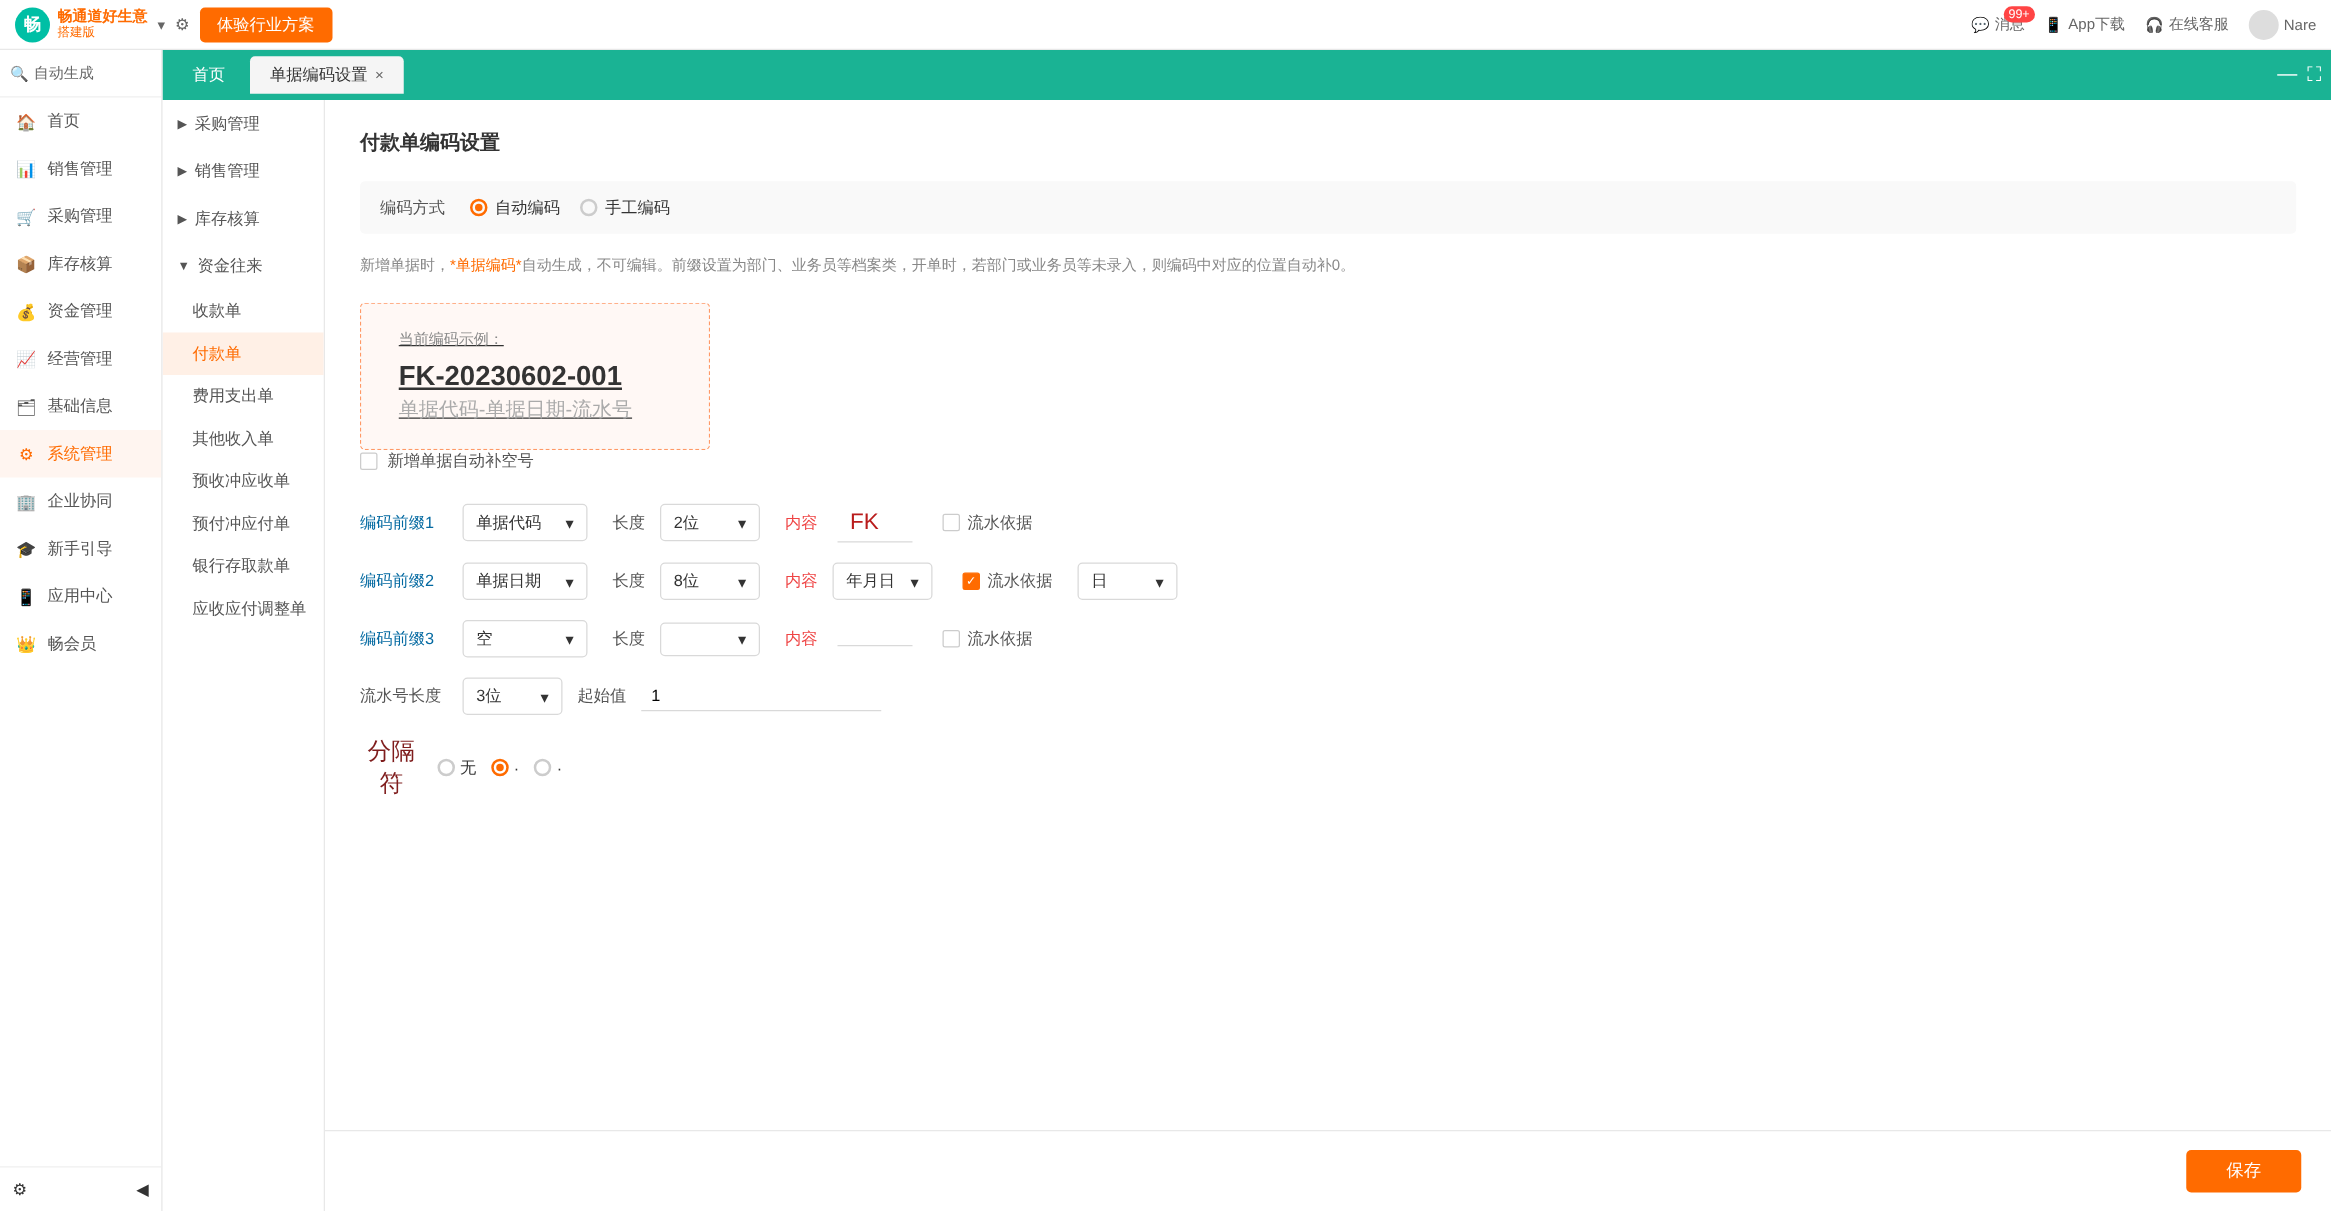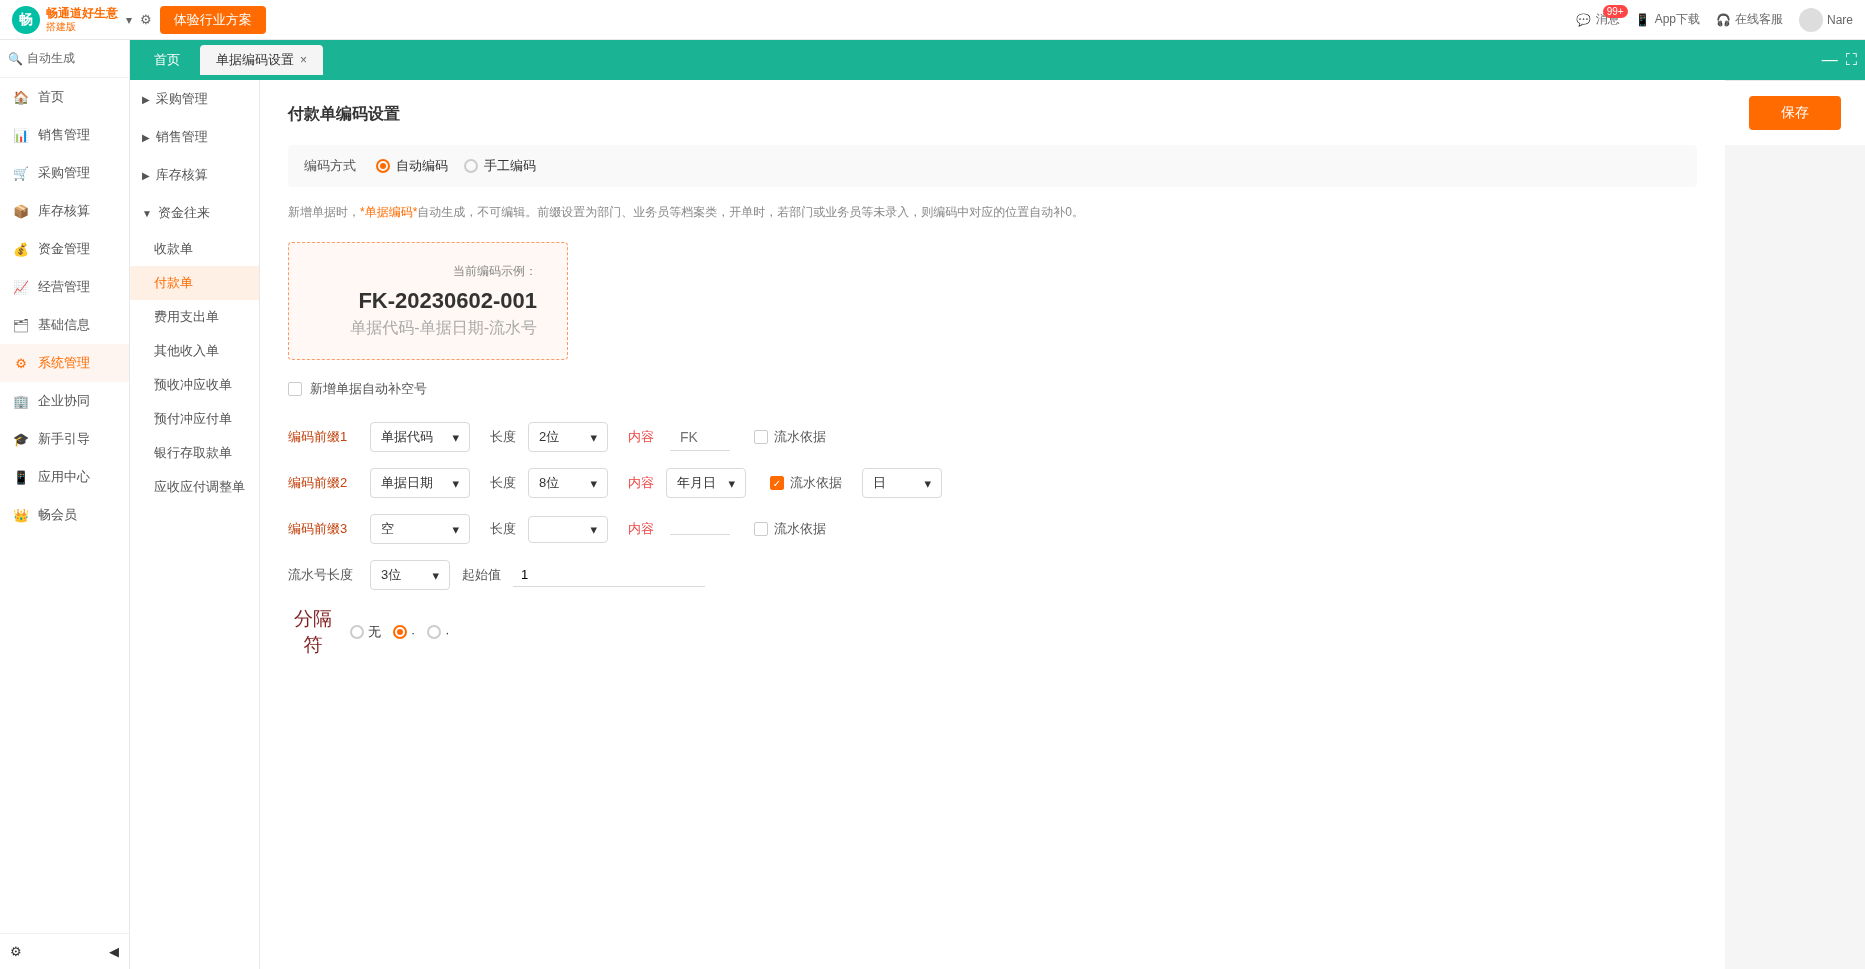--- a/index.html
+++ b/index.html
@@ -59,56 +59,56 @@
     .encoding-label { font-size: 13px; color: #555; }
     .radio-group { display: flex; align-items: center; gap: 16px; }
     .radio-item { display: flex; align-items: center; gap: 6px; cursor: pointer; font-size: 13px; }
     .radio-circle { width: 14px; height: 14px; border-radius: 50%; border: 2px solid #ccc; display: flex; align-items: center; justify-content: center; }
     .radio-circle.checked { border-color: #ff6b00; }
     .radio-circle.checked::after { content: ''; width: 6px; height: 6px; background: #ff6b00; border-radius: 50%; }
 
     .info-text { font-size: 12px; color: #888; margin-bottom: 20px; line-height: 1.6; }
     .info-text span { color: #ff6b00; }
 
-    .code-preview { border: 1px dashed #ff9966; background: #fff8f5; padding: 20px 30px; border-radius: 4px; display: inline-block; margin-bottom: 20px; min-width: 280px; text-align: right; }
+    .code-preview { border: 1px dashed #ff9966; background: #fff8f5; padding: 20px 30px; border-radius: 4px; display: inline-block; min-width: 280px; text-align: left; text-decoration: underline; }
     .code-preview-label { font-size: 12px; color: #888; margin-bottom: 8px; }
     .code-preview-value { font-size: 22px; font-weight: bold; color: #333; margin-bottom: 4px; }
     .code-preview-desc { font-size: 16px; color: #aaa; }
 
     .auto-fill-row { display: flex; align-items: center; gap: 8px; margin-bottom: 24px; font-size: 13px; color: #555; }
     .checkbox-box { width: 14px; height: 14px; border: 1px solid #ccc; border-radius: 2px; display: flex; align-items: center; justify-content: center; cursor: pointer; }
     .checkbox-box.checked { background: #ff6b00; border-color: #ff6b00; color: white; font-size: 10px; }
 
     .config-row { display: flex; align-items: center; gap: 12px; margin-bottom: 16px; }
-    .config-label { font-size: 13px; color: #c2410c; width: 70px; flex-shrink: 0; }
+    .config-label { font-size: 13px; color: #0369a1; width: 70px; flex-shrink: 0; }
     .select-box { display: flex; align-items: center; border: 1px solid #d9d9d9; border-radius: 4px; padding: 5px 10px; min-width: 100px; cursor: pointer; background: white; gap: 4px; justify-content: space-between; }
     .select-box-sm { min-width: 80px; }
     .length-label { font-size: 13px; color: #555; margin-left: 8px; }
     .content-label { font-size: 13px; color: #ef4444; margin-left: 8px; }
-    .content-value { font-size: 14px; color: #737373; margin-left: 4px; padding: 5px 10px; border-bottom: 1px solid #d9d9d9; min-width: 60px; }
+    .content-value { font-size: 18px; color: #b91c1c; margin-left: 4px; padding: 5px 10px; border-bottom: 1px solid #d9d9d9; min-width: 60px; }
     .watermark-checkbox { display: flex; align-items: center; gap: 6px; font-size: 13px; color: #555; margin-left: 12px; cursor: pointer; }
     .watermark-select { display: flex; align-items: center; gap: 4px; margin-left: 8px; }
 
     .serial-row { display: flex; align-items: center; gap: 12px; margin-bottom: 16px; }
     .serial-label { font-size: 13px; color: #555; width: 70px; flex-shrink: 0; }
     .start-value { font-size: 13px; color: #555; }
     .start-input { border: none; border-bottom: 1px solid #d9d9d9; padding: 4px 8px; min-width: 80px; outline: none; font-size: 13px; }
 
     .separator-row { display: flex; align-items: center; gap: 12px; margin-bottom: 16px; }
     .separator-label { font-size: 19px; color: #7f1d1d; width: 50px; flex-shrink: 0; text-align: center; }
     .separator-options { display: flex; align-items: center; gap: 12px; }
     .separator-option { display: flex; align-items: center; gap: 4px; cursor: pointer; font-size: 13px; }
 
     
     .bottom-bar { height: 65px; background: white; border-top: 1px solid #e8e8e8; display: flex; align-items: center; justify-content: flex-end; padding: 0 24px; flex-shrink: 0; }
     .btn-save { background: #ff6b00; color: white; border: none; border-radius: 4px; padding: 8px 32px; font-size: 14px; cursor: pointer; }
 
     
     .inner-layout { display: flex; flex: 1; overflow: hidden; }
-    .main-content { flex: 1; overflow-y: auto; background: #f5f5f5; display: flex; flex-direction: row; }
+    .main-content { flex: 1; overflow-y: auto; background: #f5f5f5; display: flex; flex-direction: column; }
     .main-content-inner { flex: 1; background: white; margin: 0; padding: 24px 28px; }
   </style>
 </head>
 <body>
 
 <div class="top-bar">
   <div class="top-bar-left">
     <div class="top-bar-logo">
       <div class="logo-icon">畅</div>
       <div class="logo-text">

